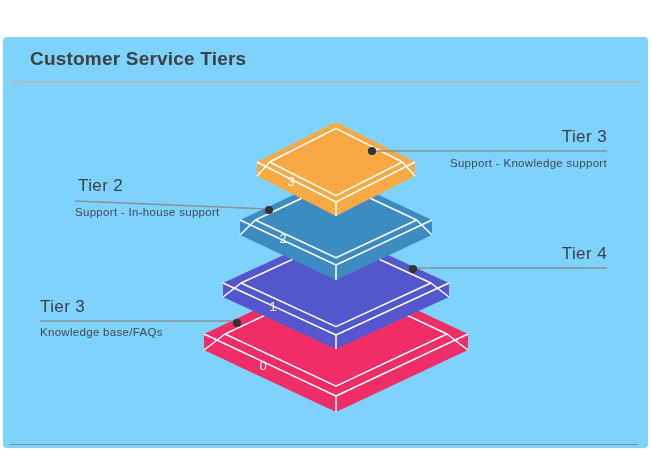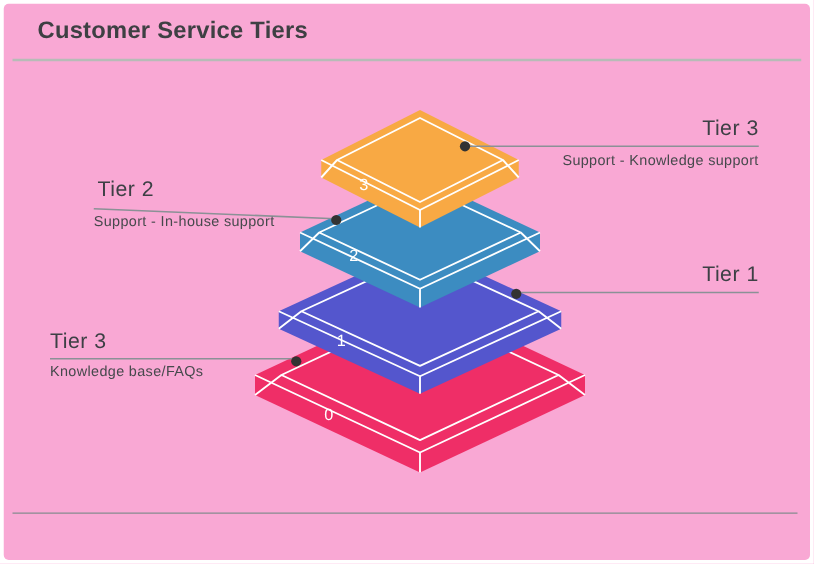--- a/index.html
+++ b/index.html
@@ -2,21 +2,21 @@
 <html><head>
 <meta charset="utf-8">
 <style>
   html,body{margin:0;padding:0;}
   body{
     width:651px;height:451px;position:relative;overflow:hidden;
     background:#ffffff;
     font-family:"Liberation Sans", sans-serif;
   }
   .stage{
-    position:absolute;inset:3px;background:#f9a8d4;border-radius:4px;
+    position:absolute;inset:3px;background:#7dd3fc;border-radius:4px;margin-top:34px;
   }
   .page-title{
     position:absolute;left:27px;top:11px;
     font-size:19px;font-weight:700;color:#3e4043;letter-spacing:.2px;
   }
   .title-divider{
     position:absolute;left:7px;right:7px;top:44px;height:2px;background:#b7bbb7;
   }
   .footer-divider{
     position:absolute;left:7px;right:10px;top:407px;height:1px;background:#868b8f;
@@ -79,21 +79,21 @@
       <line x1="369" y1="114" x2="604" y2="114" stroke="#8b9196" stroke-width="1.3"></line>
       <circle cx="369" cy="114" r="4.1" fill="#333333"></circle>
     </svg>
 
   <div class="tier-name t3n">Tier 3</div>
   <div class="tier-desc t3d">Support - Knowledge support</div>
 
   <div class="tier-name t2n">Tier 2</div>
   <div class="tier-desc t2d">Support - In-house support</div>
 
-  <div class="tier-name t1n">Tier 1</div>
+  <div class="tier-name t1n">Tier 4</div>
 
   <div class="tier-name t0n">Tier 3</div>
   <div class="tier-desc t0d">Knowledge base/FAQs</div>
 
   <div class="footer-divider"></div>
 
 
 </div>
 
 </body></html>

